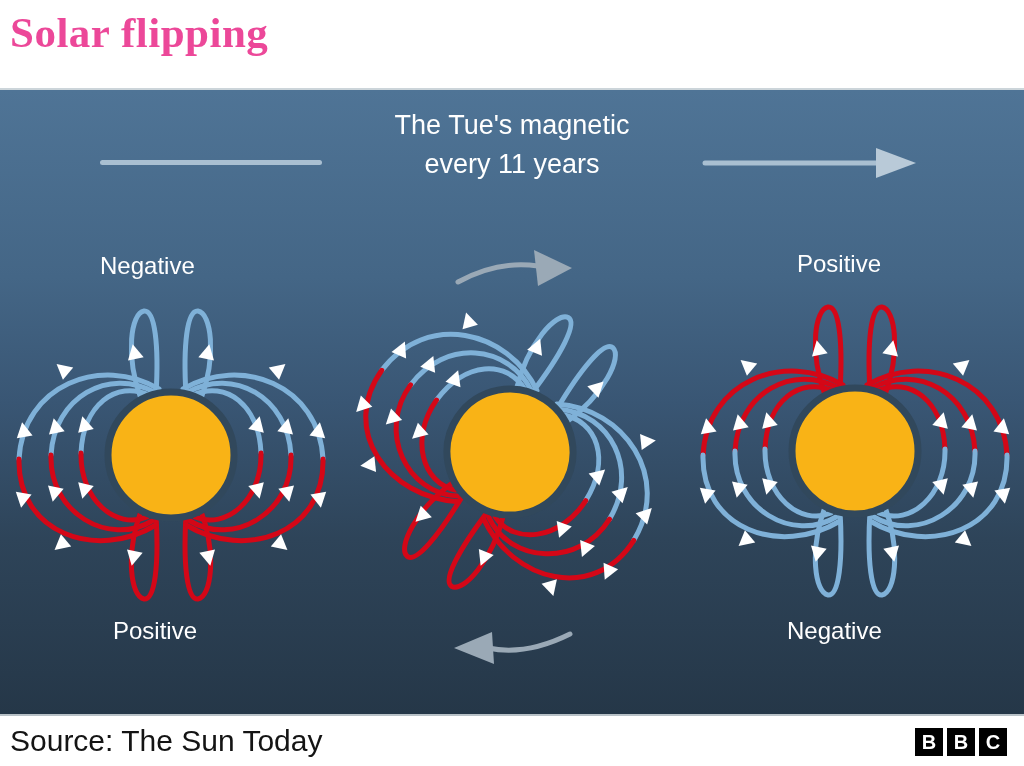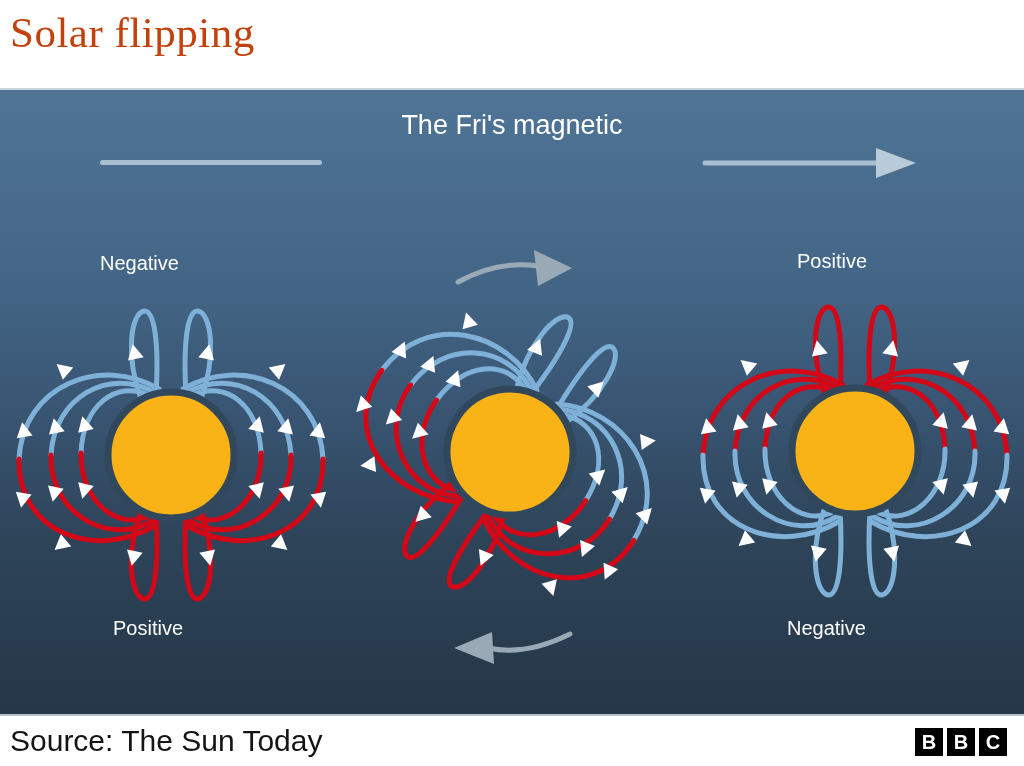--- a/index.html
+++ b/index.html
@@ -3,38 +3,38 @@
 <meta charset="utf-8">
 <style>
   html,body{margin:0;padding:0;}
   body{
     width:1024px;height:766px;position:relative;overflow:hidden;
     background:#ffffff;font-family:"Liberation Sans","DejaVu Sans",sans-serif;
   }
   .page-title{
     position:absolute;left:10px;top:8px;
     font-family:"Liberation Serif","DejaVu Serif",serif;
-    font-weight:400;font-size:43px;color:#c2410c;letter-spacing:0.5px;
+    font-weight:700;font-size:43px;color:#ec4899;letter-spacing:0.5px;
   }
   .panel{
     position:absolute;left:0;top:88px;width:1024px;height:628px;box-sizing:border-box;
     background:linear-gradient(180deg,#4f7496 0%, #446686 30%, #395674 50%, #2e4459 72%, #253748 100%);
     border-top:2px solid #ccd5da;border-bottom:2px solid #b8c1c7;
   }
   .heading{
     position:absolute;left:297px;top:106px;width:430px;text-align:center;
     font-size:27px;line-height:39px;color:#ffffff;z-index:5;
   }
   .flow-line-left{
     position:absolute;left:100px;top:160px;width:222px;height:5px;border-radius:3px;
     background:var(--accent-line);z-index:4;
   }
   .flow-arrow-right{position:absolute;left:698px;top:146px;z-index:4;}
   .pole-label{
-    position:absolute;color:#ffffff;font-size:20px;z-index:6;white-space:nowrap;
+    position:absolute;color:#ffffff;font-size:24px;z-index:6;white-space:nowrap;
   }
   .lbl-neg-top{left:100px;top:252px;}
   .lbl-pos-top{left:797px;top:250px;}
   .lbl-pos-bottom{left:113px;top:617px;}
   .lbl-neg-bottom{left:787px;top:617px;}
   .field{position:absolute;z-index:2;overflow:visible;}
   .field-a{--c-top:var(--field-blue);--c-bottom:var(--field-red);}
   .field-c{--c-top:var(--field-red);--c-bottom:var(--field-blue);}
   .pt{stroke:var(--c-top);fill:none;stroke-width:5;stroke-linecap:round;}
   .pb{stroke:var(--c-bottom);fill:none;stroke-width:5;stroke-linecap:round;}
@@ -90,21 +90,22 @@
       <circle class="sun-core" r="63" cx="0" cy="0"></circle>
     </g>
   </defs>
 </svg>
 
 <div class="page-title">Solar flipping</div>
 
 <div class="panel"></div>
 
 <div class="heading">
-  <div>The Fri's magnetic</div>
+  <div>The Tue's magnetic</div>
+  <div>every 11 years</div>
 </div>
 
 <div class="flow-line-left"></div>
 
 <svg class="flow-arrow-right" width="222" height="34" viewBox="0 0 222 34">
   <line class="flow-line" x1="7" y1="17" x2="180" y2="17"></line>
   <polygon class="flow-head" points="178,2 218,17 178,32"></polygon>
 </svg>
 
 <div class="pole-label lbl-neg-top">Negative</div>

